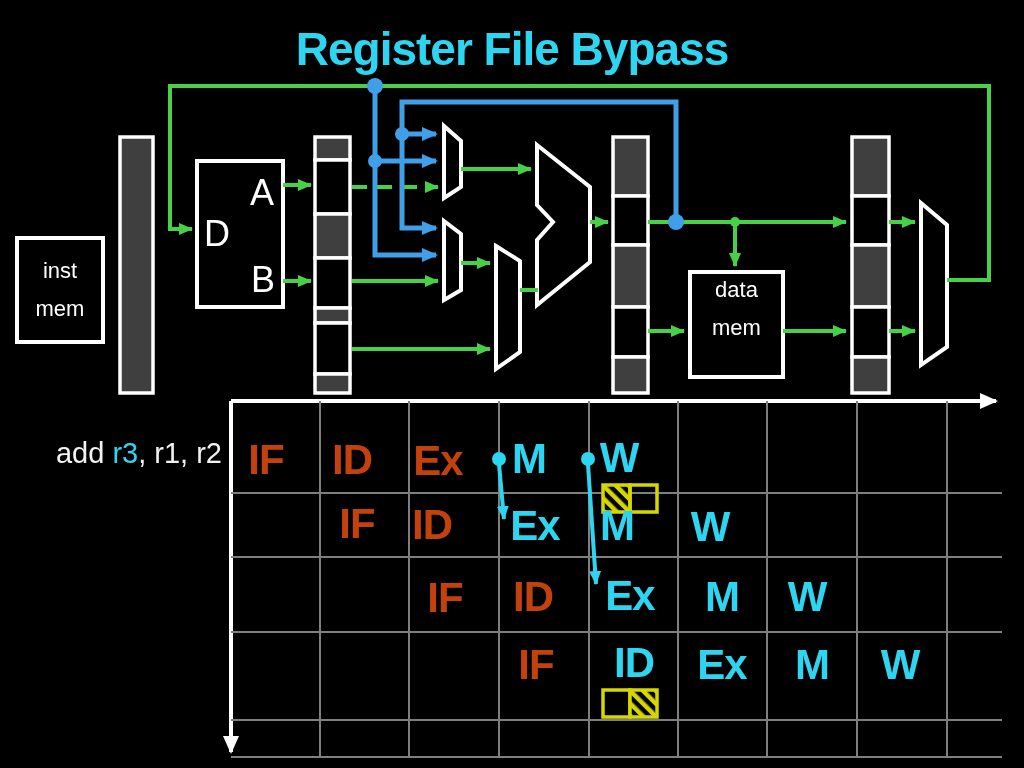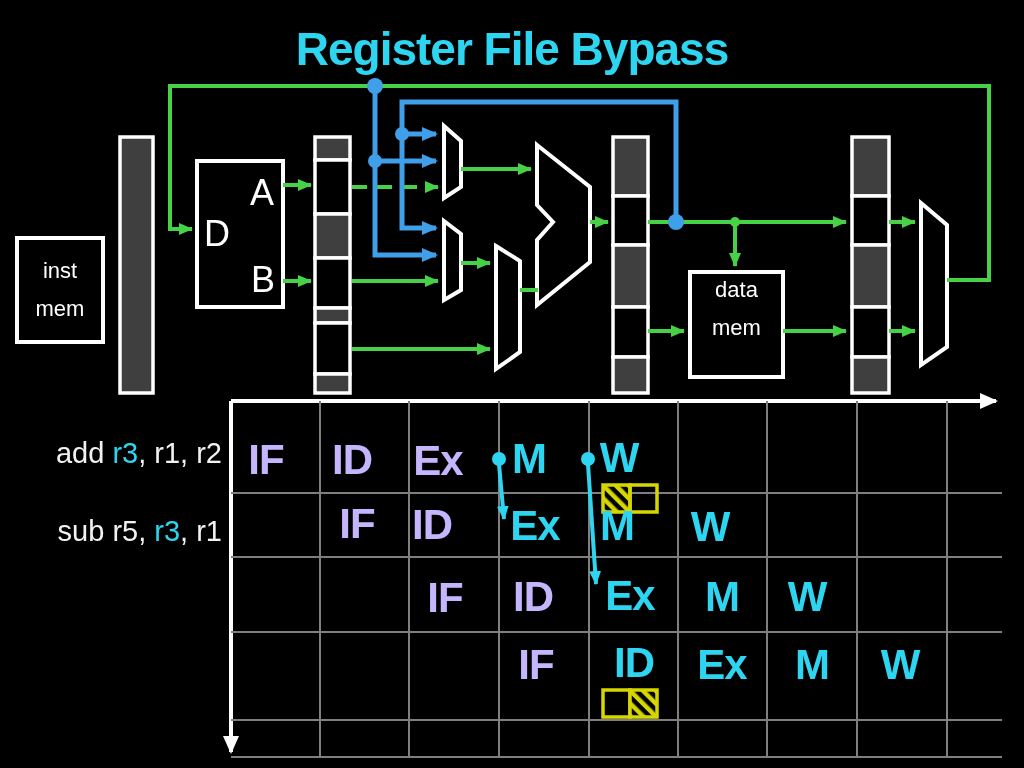--- a/index.html
+++ b/index.html
@@ -17,21 +17,21 @@
     justify-content:center; color:#fff; font-size:22px; line-height:38px;
   }
   .port {
     position:absolute; color:#fff; font-size:36px;
     transform:translate(-50%,-50%); line-height:1;
   }
   .st {
     position:absolute; font-size:42px; font-weight:bold; letter-spacing:-1px;
     transform:translate(-50%,-50%); line-height:1; white-space:nowrap;
   }
-  .red  { color:#c4b5fd; }
+  .red  { color:#c2410c; }
   .cyan { color:#2ed5f0; }
   .ilabel {
     position:absolute; right:802px; color:#f2f2f2; font-size:29px;
     line-height:34px; white-space:nowrap; text-align:right;
   }
   .ilabel .r3 { color:#2ed5f0; }
 </style>
 </head>
 <body>
 
@@ -171,21 +171,20 @@
 <div class="memlbl" style="left:690px; top:256px; width:93px; height:105px;">
   <span>data</span>
   <span>mem</span>
 </div>
 
 <div class="port" style="left:217px; top:234px;">D</div>
 <div class="port" style="left:262px; top:193px;">A</div>
 <div class="port" style="left:263px; top:280px;">B</div>
 
 <div class="ilabel" style="top:436px;"><span>add </span><span class="r3">r3</span><span>, r1, r2</span></div>
-<div class="ilabel" style="top:514px;"><span>sub r5, </span><span class="r3">r3</span><span>, r1</span></div>
 
 <div class="st red" style="left:266px; top:460px;">IF</div>
 <div class="st red" style="left:352px; top:460px;">ID</div>
 <div class="st red" style="left:438px; top:461px;">Ex</div>
 <div class="st cyan" style="left:529px; top:459px;">M</div>
 <div class="st cyan" style="left:619px; top:458px;">W</div>
 
 <div class="st red" style="left:357px; top:524px;">IF</div>
 <div class="st red" style="left:432px; top:525px;">ID</div>
 <div class="st cyan" style="left:535px; top:526px;">Ex</div>

